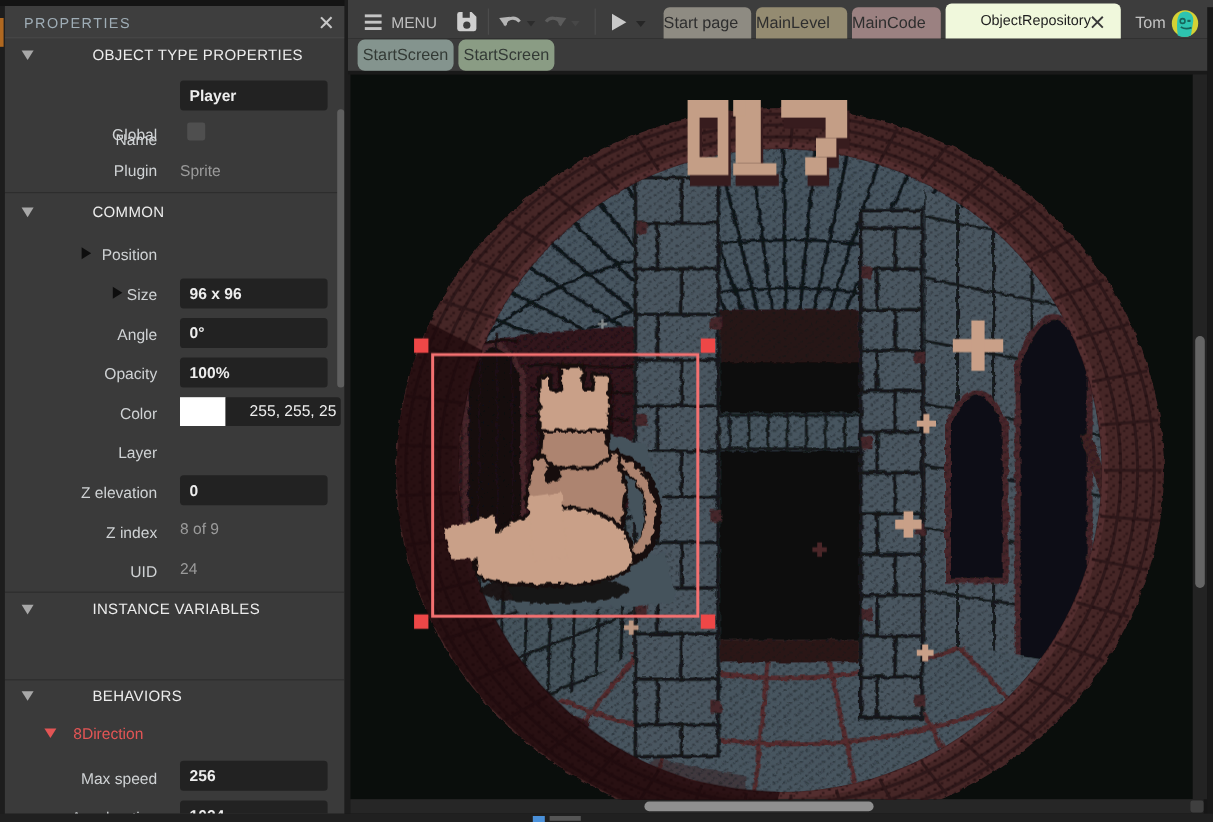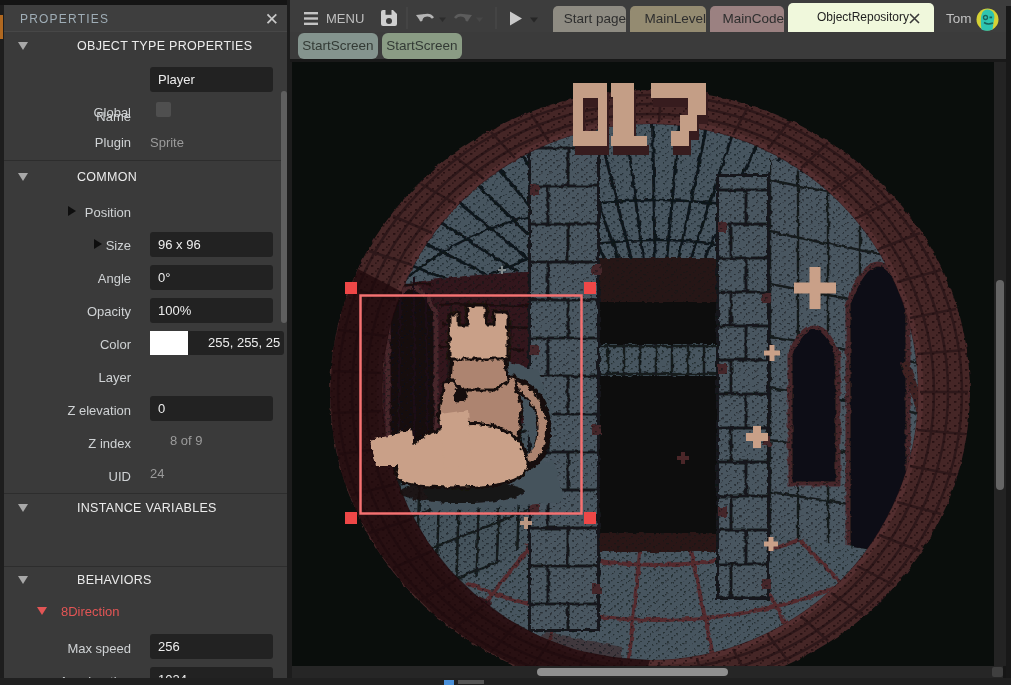--- a/index.html
+++ b/index.html
@@ -1,32 +1,32 @@
 <!DOCTYPE html>
 <html><head><meta charset="utf-8"><style>
 *{margin:0;padding:0;box-sizing:border-box;}
 body{width:1011px;height:685px;position:relative;overflow:hidden;background:#161616;font-family:"Liberation Sans",sans-serif;-webkit-font-smoothing:antialiased;}
 .abs{position:absolute;}
 #panel{left:4px;top:5px;width:283px;height:673px;background:#3a3a3a;overflow:hidden;}
 #phead{position:absolute;left:0;top:0;width:100%;height:27px;background:#3e3e3e;border-bottom:1px solid #474747;}
 #phead .t{position:absolute;left:16px;top:7px;font-size:12px;letter-spacing:1.2px;color:#9fadb6;}
 #phead .x{position:absolute;right:8px;top:4px;font-size:17px;color:#c9c9c9;}
 .lab{position:absolute;right:156px;font-size:13px;color:#cfd2d4;text-align:right;white-space:nowrap;}
-.inp{position:absolute;left:146px;width:123px;height:25px;background:#222222;border-radius:3px;color:#ededed;font-size:13px;line-height:25px;padding-left:8px;}
+.inp{position:absolute;left:146px;width:123px;height:25px;background:#222222;border-radius:3px;color:#ededed;font-size:13px;line-height:25px;padding-left:8px;font-weight:bold;}
 .gray{position:absolute;left:146px;font-size:13px;color:#9b9b9b;}
 .sech{position:absolute;left:33px;font-size:12.5px;color:#ececec;letter-spacing:0.3px;margin-left:40px;}
 .tri{position:absolute;left:14px;width:0;height:0;border-left:5.5px solid transparent;border-right:5.5px solid transparent;border-top:8px solid #a8a8a8;}
 .rtri{position:absolute;width:0;height:0;border-top:5px solid transparent;border-bottom:5px solid transparent;border-left:8px solid #0e0e0e;}
 .divl{position:absolute;left:0;width:100%;height:1px;background:#2d2d2d;}
 #topblack{left:0;top:0;width:1011px;height:6px;background:#141414;}
 #toolbar{left:290px;top:0px;width:721px;height:32px;background:#3d3d3d;}
 #row2{left:290px;top:32px;width:721px;height:28px;background:#3b3b3b;}
 #seamv{left:287px;top:0;width:5px;height:678px;background:#1d1d1d;}
 #seamh{left:290px;top:59px;width:721px;height:3px;background:#191919;}
-.tab1{position:absolute;top:6px;height:26px;border-radius:5px 5px 0 0;font-size:13.5px;color:#2e2e2e;text-align:right;line-height:26px;}
+.tab1{position:absolute;top:6px;height:26px;border-radius:5px 5px 0 0;font-size:13.5px;color:#2e2e2e;text-align:left;line-height:26px;}
 .tab2{position:absolute;top:33px;height:26px;border-radius:6px;font-size:13.5px;color:#333a35;text-align:center;line-height:26px;}
 #botstrip{left:0;top:678px;width:1011px;height:7px;background:#202020;}
 #hscroll{left:292px;top:666px;width:711px;height:12px;background:#262626;}
 #hthumb{left:537px;top:668px;width:191px;height:8px;background:#8f8f8f;border-radius:4px;}
 #vscroll{left:994px;top:62px;width:12px;height:604px;background:#232323;}
 #vthumb{left:996px;top:280px;width:8px;height:210px;background:#656565;border-radius:4px;}
 #rstrip{left:1006px;top:6px;width:5px;height:679px;background:#181818;}
 </style></head><body>
 
 <div class="abs" id="topblack"></div>
@@ -519,21 +519,21 @@
  <div class="inp" style="top:260px;">0°</div>
  <div class="lab" style="top:299px;">Opacity</div>
  <div class="inp" style="top:293px;">100%</div>
  <div class="lab" style="top:332px;">Color</div>
  <div class="abs" style="left:146px;top:326px;width:38px;height:24px;background:#ffffff;"></div>
  <div class="abs" style="left:184px;top:326px;width:96px;height:24px;background:#222;color:#ededed;font-size:13px;line-height:24px;padding-left:20px;border-radius:0 3px 3px 0;">255, 255, 25</div>
  <div class="lab" style="top:365px;">Layer</div>
  <div class="lab" style="top:398px;">Z elevation</div>
  <div class="inp" style="top:391px;">0</div>
  <div class="lab" style="top:431px;">Z index</div>
- <div class="gray" style="top:428px;margin-left:20px;">8 of 9</div>
+ <div class="gray" style="top:428px;">8 of 9</div>
  <div class="lab" style="top:464px;">UID</div>
  <div class="gray" style="top:461px;">24</div>
  <div class="divl" style="top:488px;"></div>
  <div class="tri" style="top:499px;"></div>
  <div class="sech" style="top:496px;">INSTANCE VARIABLES</div>
  <div class="divl" style="top:561px;"></div>
  <div class="tri" style="top:571px;"></div>
  <div class="sech" style="top:568px;">BEHAVIORS</div>
  <div class="tri" style="left:33px;top:602px;border-top-color:#e25555;"></div>
  <div class="abs" style="left:57px;top:599px;font-size:13px;color:#e25555;">8Direction</div>

